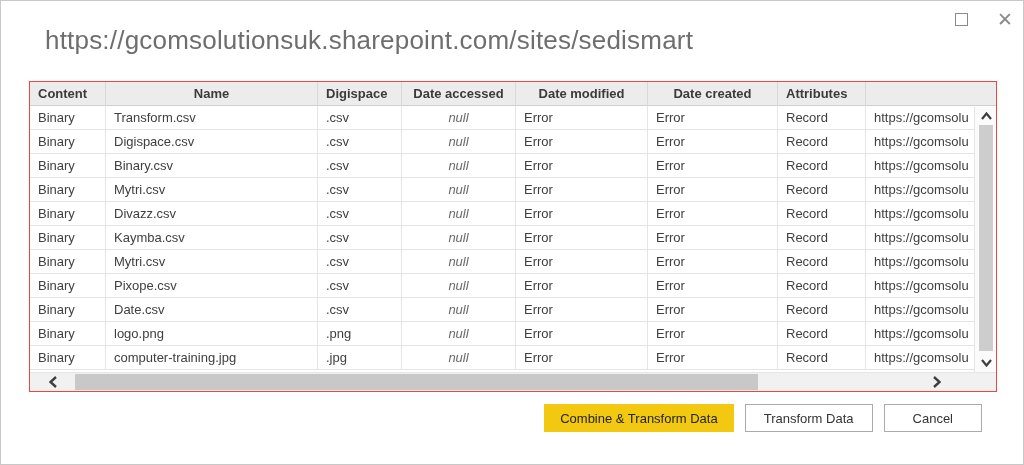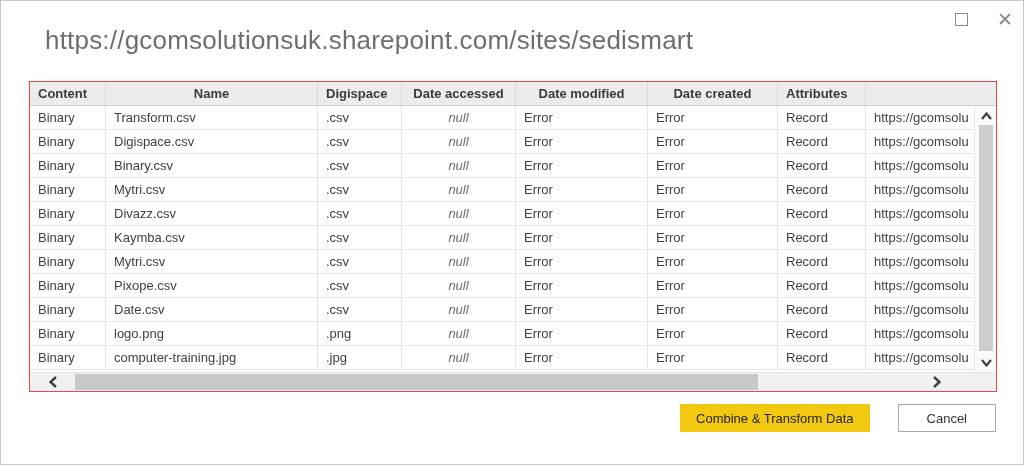--- a/index.html
+++ b/index.html
@@ -51,21 +51,21 @@
   .vthumb { position:absolute; left:4px; top:18px; bottom:21px; width:14px; background:#cdcdcd; cursor:pointer; }
   
   .hscroll {
     position:absolute; left:0; right:0; bottom:0; height:19px;
     background:#f1f1f1; border-top:1px solid #e5e5e5;
   }
   .hscroll .arrow { position:absolute; top:0; height:18px; width:18px; display:flex; align-items:center; justify-content:center; cursor:pointer; }
   .hscroll .arrow.left { left:14px; } .hscroll .arrow.right { right:50px; }
   .hthumb { position:absolute; left:45px; top:1px; height:16px; width:683px; background:#c8c8c8; cursor:pointer; }
   
-  .footer { position:absolute; right:27px; top:403px; display:flex; gap:28px; }
+  .footer { position:absolute; right:41px; top:403px; display:flex; gap:11px; }
   .btn {
     height:28px; font-family:"Liberation Sans", sans-serif; font-size:13px; color:#333333;
     background:#ffffff; border:1px solid #ababab; padding:0 18px; cursor:pointer; white-space:nowrap;
   }
   .btn.primary { border:none; color:#252423; padding:0 16px; }
   .btn.cancel { padding:0 28px; }
   svg.chev { display:block; }
 </style>
 </head>
 <body>
@@ -245,16 +245,17 @@
       <span class="arrow right">
         <svg class="chev" width="8" height="12" viewBox="0 0 8 12">
             <polyline points="1,1 6.5,6 1,11" fill="none" stroke="#3f3f3f" stroke-width="2.4"></polyline>
           </svg>
       </span>
     </div>
   </div>
 
   <div class="footer">
     <button class="btn primary" style="background: rgb(242, 200, 17);">Combine &amp; Transform Data</button>
+    <button class="btn">Transform Data</button>
     <button class="btn cancel">Cancel</button>
   </div>
 
 </div>
 
 </body></html>

